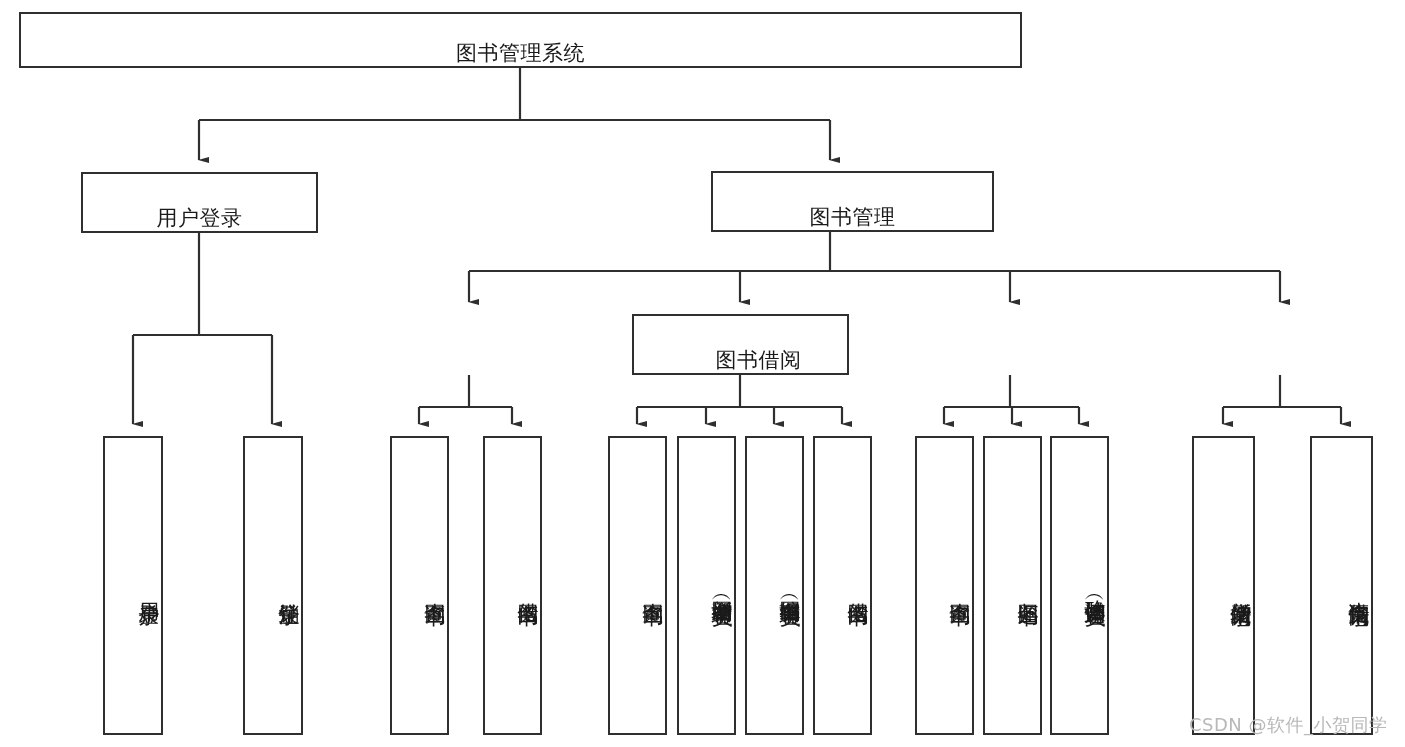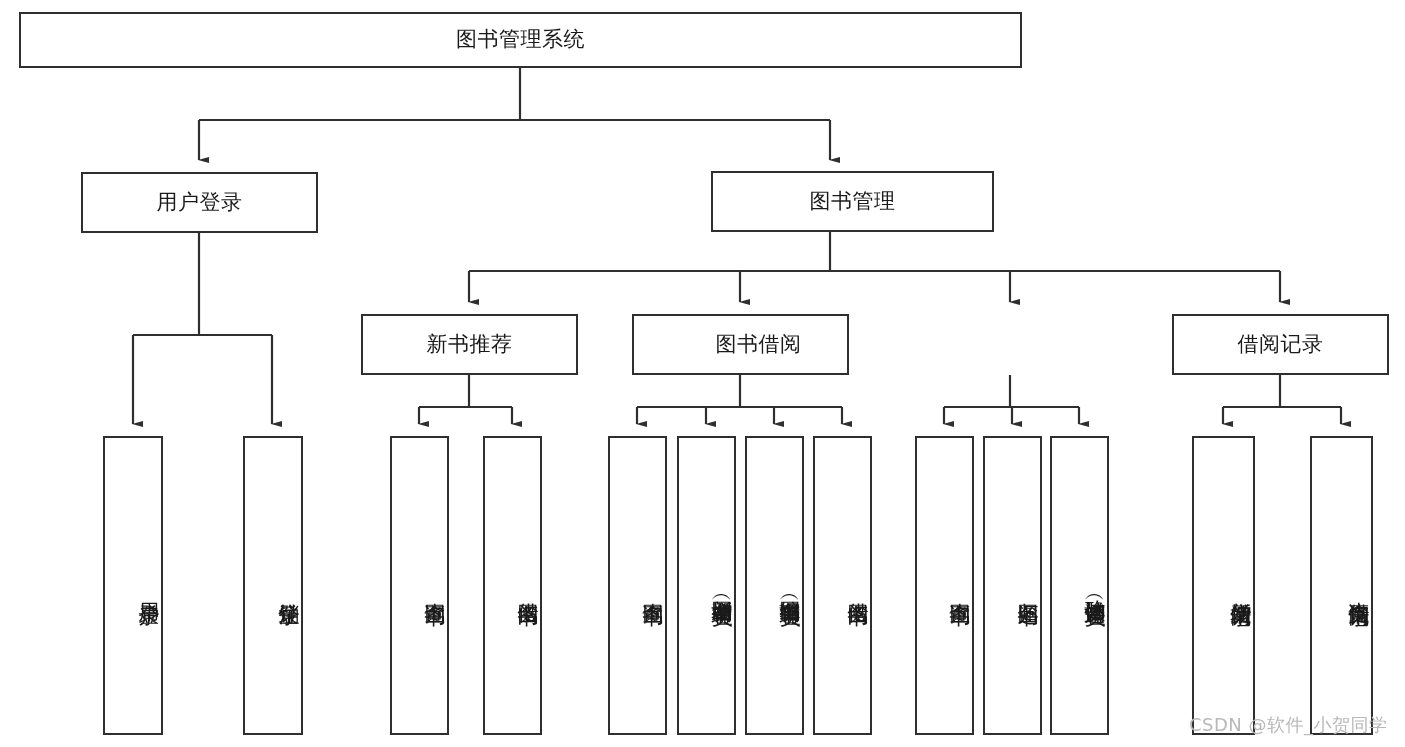--- a/index.html
+++ b/index.html
@@ -24,21 +24,21 @@
     width: 1405px;
     height: 747px;
   }
   .node {
     position: absolute;
     box-sizing: border-box;
     border: 2.2px solid #2f2f2f;
     background: #ffffff;
     color: #1a1a1a;
     display: flex;
-    align-items: center;
+    align-items: flex-end;
     justify-content: center;
     text-align: center;
   }
   .node-h {
     font-size: 21px;
     line-height: 1.2;
     letter-spacing: 0.5px;
   }
   .node-v {
     writing-mode: vertical-rl;
@@ -123,28 +123,22 @@
     <span>图书管理系统</span>
   </div>
 
   <div class="node node-h" id="n-l2-0" style="left: 81px; top: 172px; width: 237px; height: 61px;">
     <span>用户登录</span>
   </div>
   <div class="node node-h" id="n-l2-1" style="left: 711px; top: 171px; width: 283px; height: 61px;">
     <span>图书管理</span>
   </div>
 
-  <div class="node node-h" id="n-l3-0" style="left: 361px; top: 314px; width: 217px; height: 61px;">
-    <span>新书推荐</span>
-  </div>
   <div class="node node-h" id="n-l3-1" style="left: 632px; top: 314px; width: 217px; height: 61px; padding-left: 36px;">
     <span>图书借阅</span>
-  </div>
-  <div class="node node-h" id="n-l3-3" style="left: 1172px; top: 314px; width: 217px; height: 61px;">
-    <span>借阅记录</span>
   </div>
 
   <div class="node node-v" id="n-leaf-0" style="left: 103px; top: 436px; width: 60px; height: 299px;">
     <span>用户登录</span>
   </div>
   <div class="node node-v" id="n-leaf-1" style="left: 243px; top: 436px; width: 60px; height: 299px;">
     <span>注销登录</span>
   </div>
   <div class="node node-v" id="n-leaf-2" style="left: 390px; top: 436px; width: 59px; height: 299px;">
     <span>查询图书</span>

